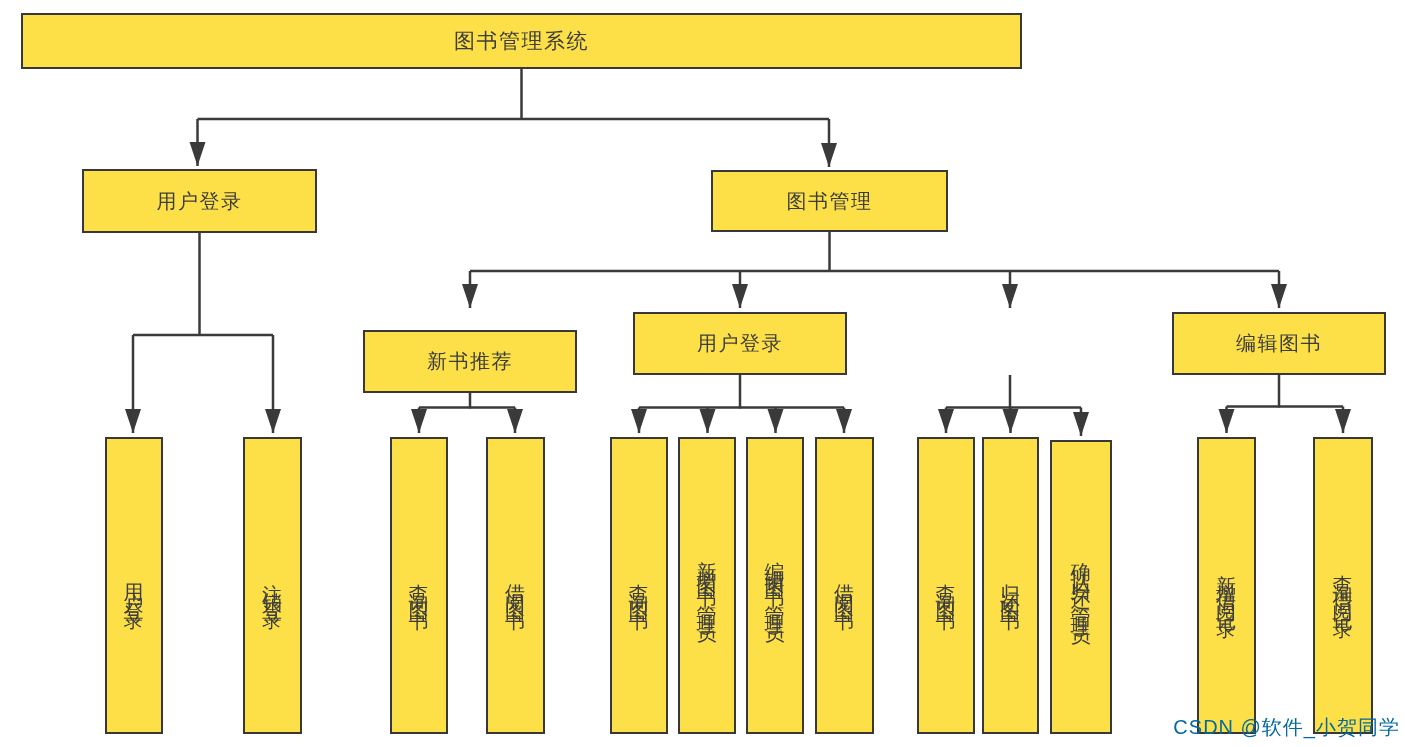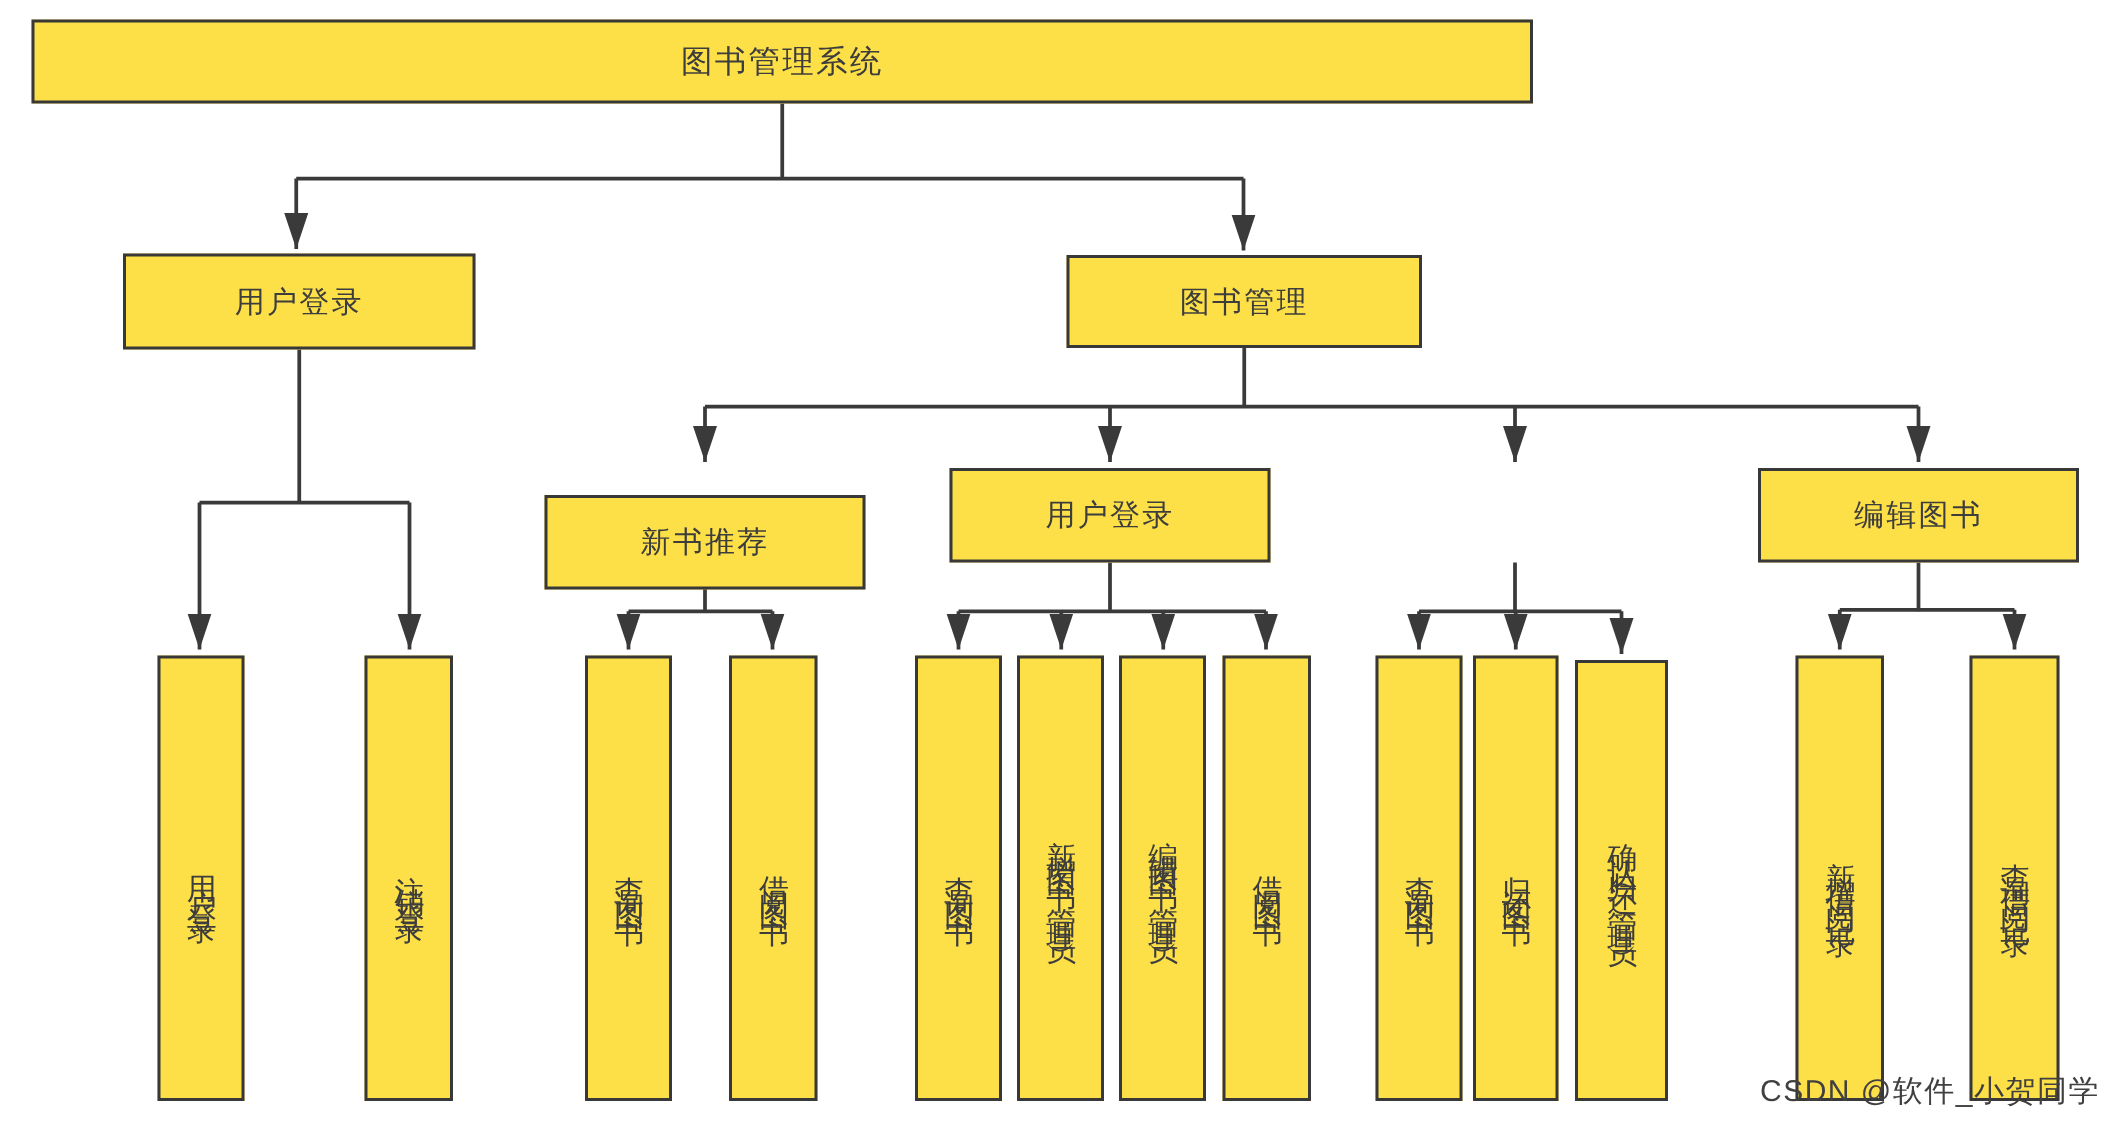--- a/index.html
+++ b/index.html
@@ -14,21 +14,21 @@
     border:2.5px solid #383838; display:flex; align-items:center; justify-content:center;
   }
   .box.h .lbl { font-size:20px; letter-spacing:1.5px; white-space:nowrap; }
   .box.root .lbl { font-size:21px; }
   .box.v .lbl {
     writing-mode:vertical-rl; text-orientation:mixed;
     font-size:20px; letter-spacing:9px; line-height:1;
   }
   .watermark {
     position:absolute; right:5px; bottom:6px;
-    font-size:20px; color:#404040; letter-spacing:1px; white-space:nowrap;
+    font-size:20px; color:#0369a1; letter-spacing:1px; white-space:nowrap;
   }
 </style>
 </head>
 <body>
 
 <div class="stage">
 
   <svg class="wires" viewBox="0 0 1405 747">
     <defs>
       <marker id="arrow" markerUnits="userSpaceOnUse" markerWidth="28" markerHeight="32" refX="24" refY="15" orient="auto">

